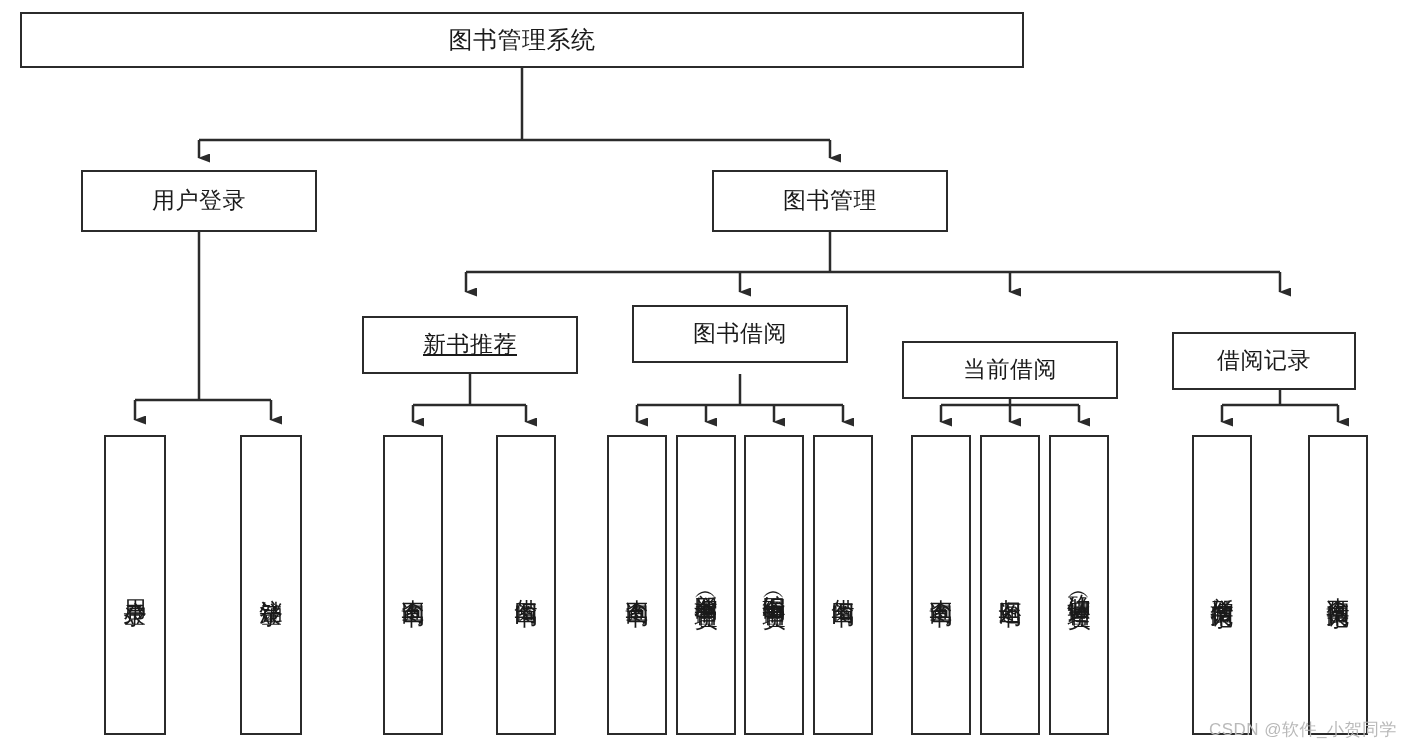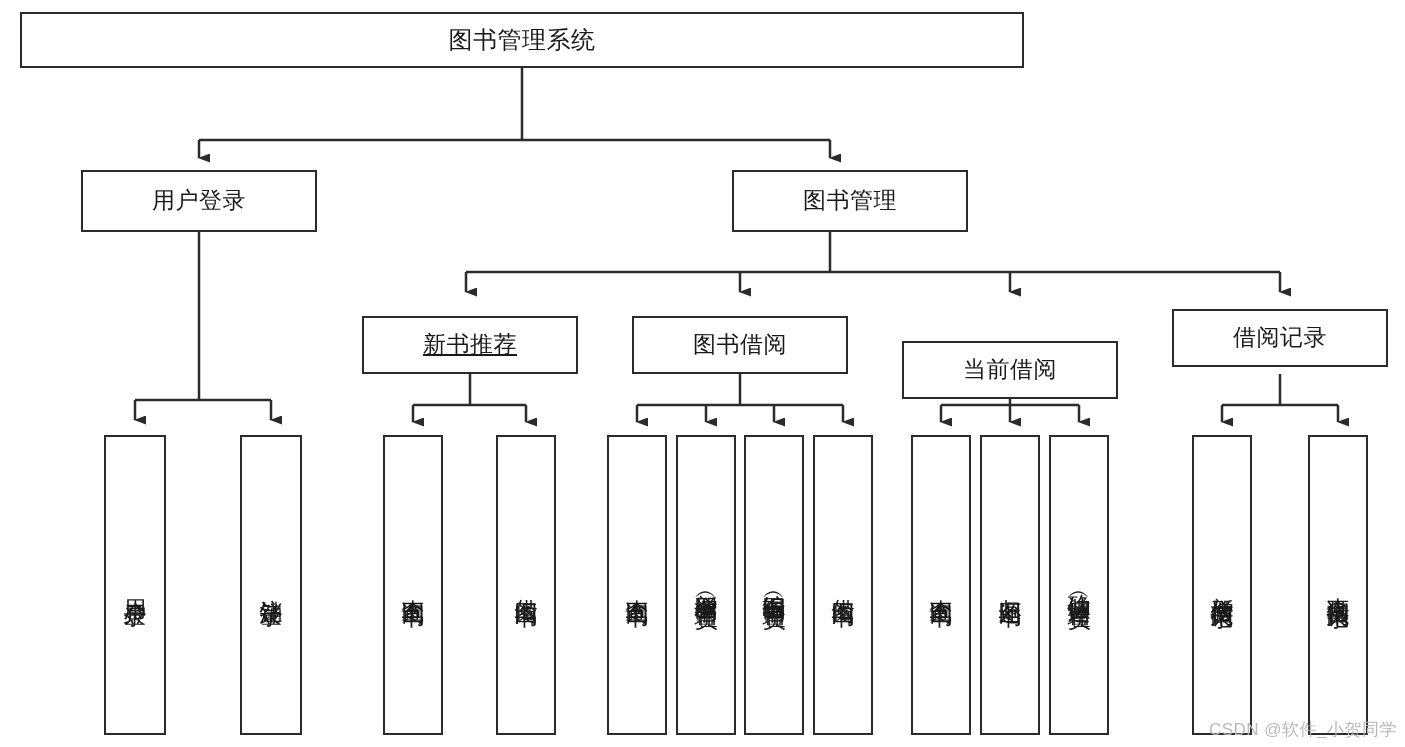--- a/index.html
+++ b/index.html
@@ -122,34 +122,34 @@
     </g>
   </svg>
 
   <div class="node horiz root" style="left:20px; top:12px; width:1004px; height:56px;">
     <span>图书管理系统</span>
   </div>
 
   <div class="node horiz" style="left:81px; top:170px; width:236px; height:62px;">
     <span>用户登录</span>
   </div>
-  <div class="node horiz" style="left:712px; top:170px; width:236px; height:62px;margin-left:20px;">
+  <div class="node horiz" style="left:712px; top:170px; width:236px; height:62px;">
     <span>图书管理</span>
   </div>
 
   <div class="node horiz" style="left:362px; top:316px; width:216px; height:58px;text-decoration:underline;">
     <span>新书推荐</span>
   </div>
-  <div class="node horiz" style="left:632px; top:316px; width:216px; height:58px;">
+  <div class="node horiz" style="left:632px; top:305px; width:216px; height:58px;">
     <span>图书借阅</span>
   </div>
   <div class="node horiz" style="left:902px; top:316px; width:216px; height:58px;margin-top:25px;">
     <span>当前借阅</span>
   </div>
-  <div class="node horiz" style="left:1172px; top:309px; width:216px; height:58px;">
+  <div class="node horiz" style="left:1172px; top:332px; width:184px; height:58px;">
     <span>借阅记录</span>
   </div>
 
   <div class="node vert" style="left:104px; top:435px; width:62px; height:300px;">
     <span class="vtext">用户登录</span>
   </div>
   <div class="node vert" style="left:240px; top:435px; width:62px; height:300px;">
     <span class="vtext">注销登录</span>
   </div>
 

